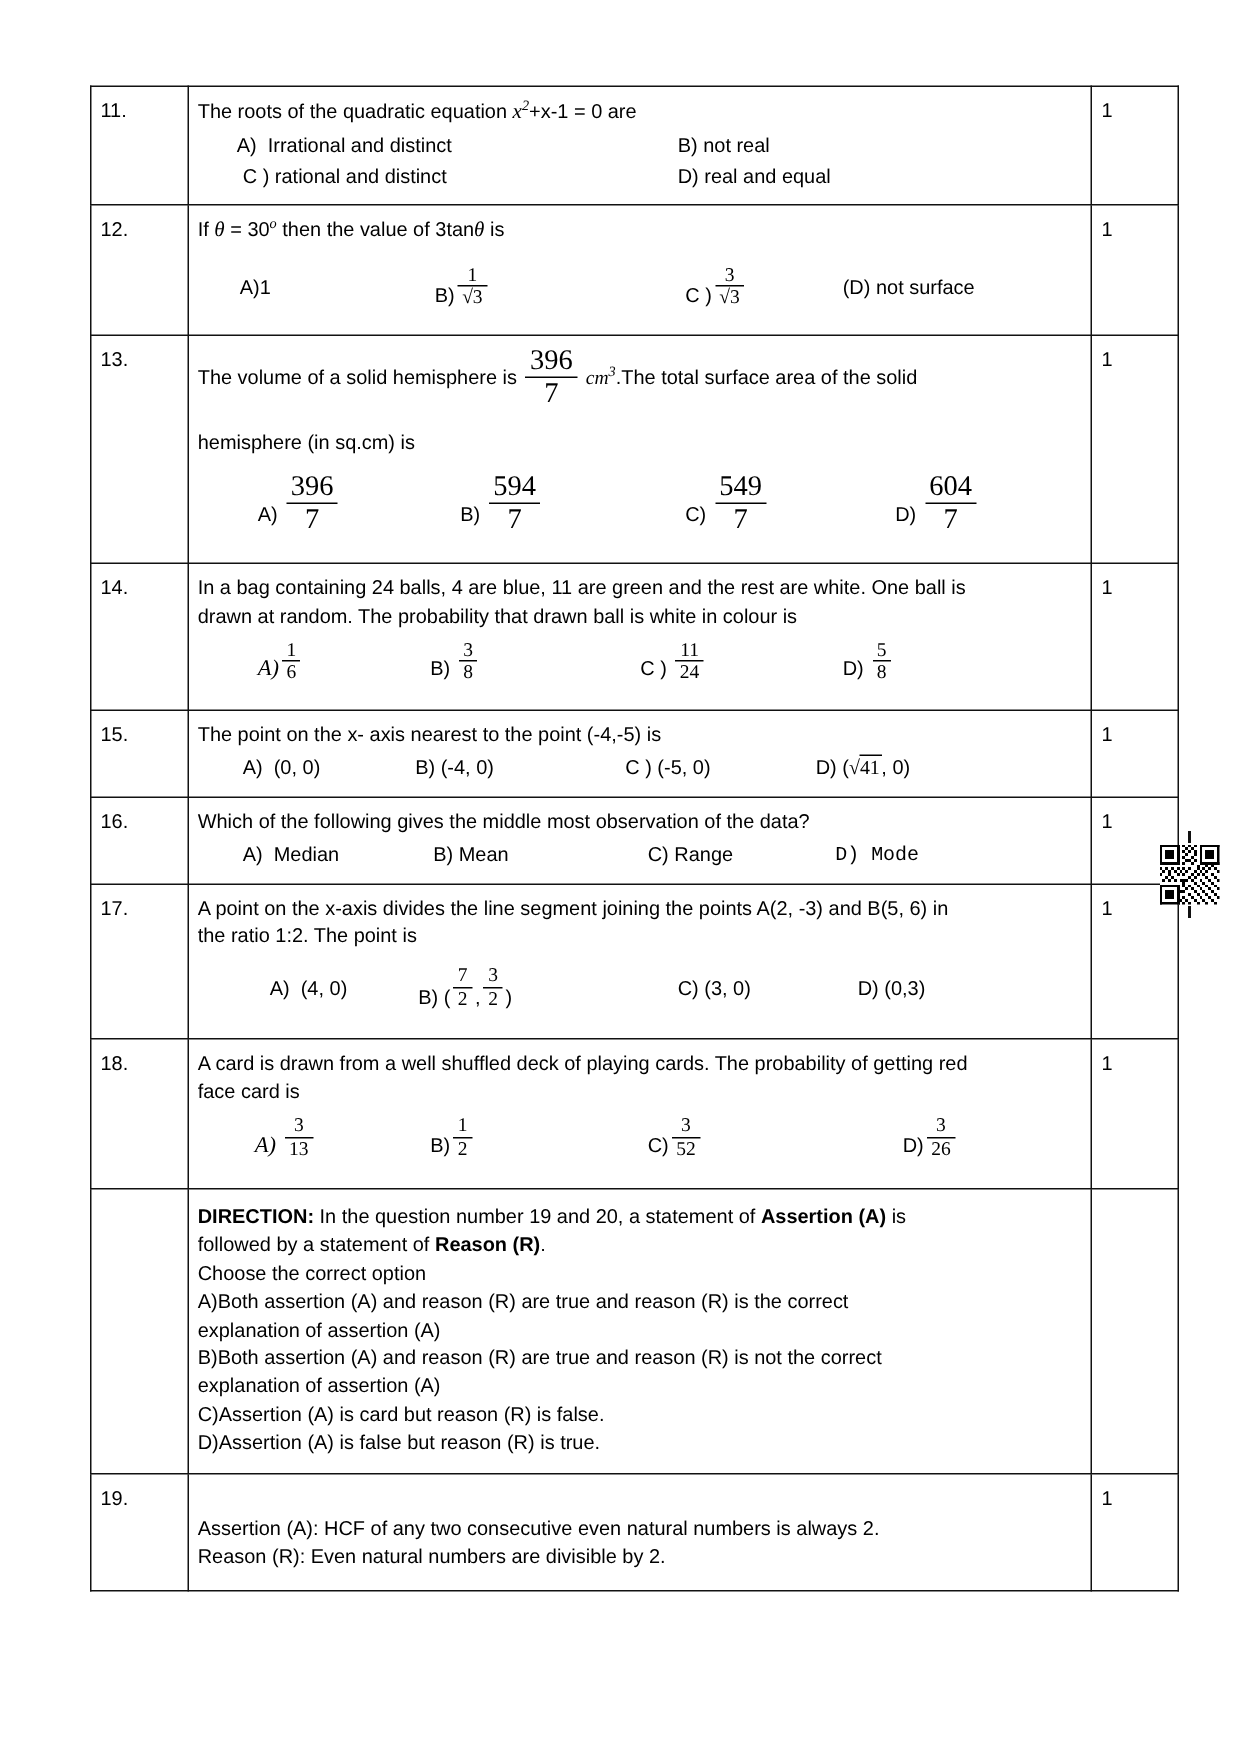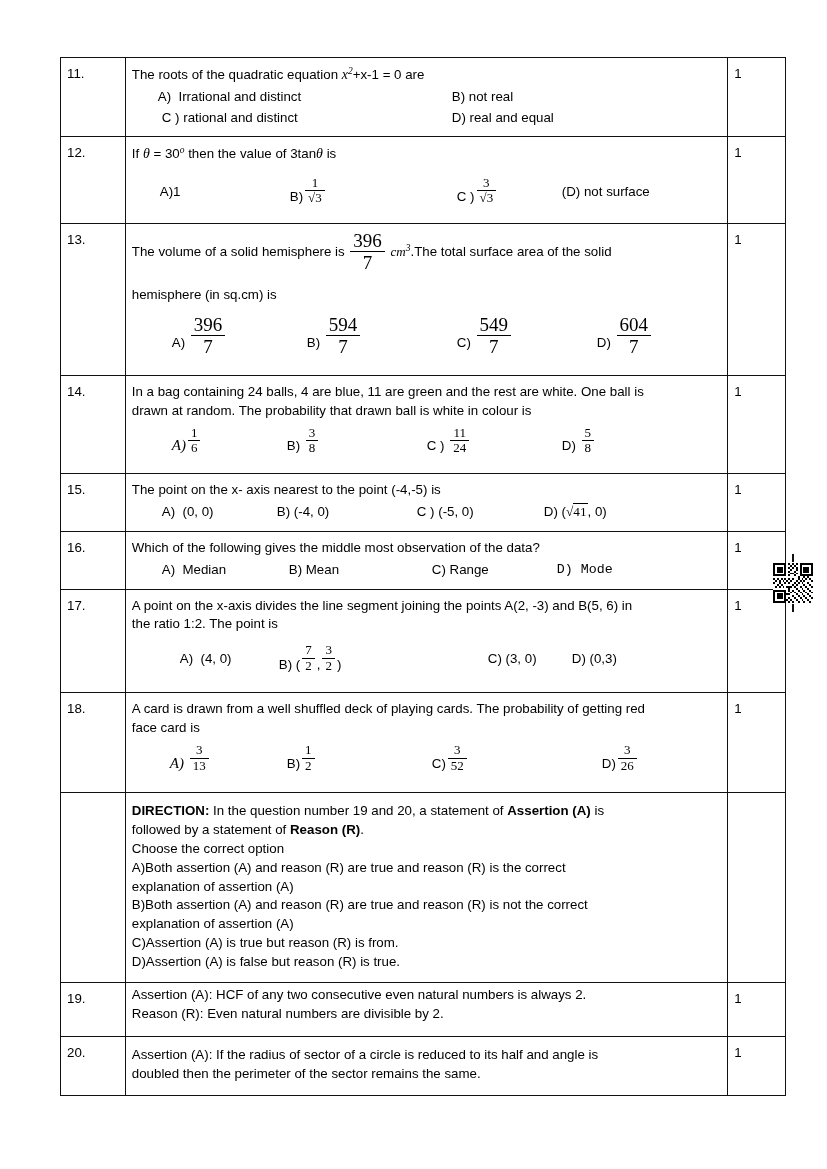--- a/index.html
+++ b/index.html
@@ -235,21 +235,21 @@
   </tr>
 
   <tr>
     <td class="numcell">17.</td>
     <td class="bodycell">
       <span class="stem">A point on the x-axis divides the line segment joining the points A(2,  -3) and B(5, 6) in</span>
       <span class="stem2">the ratio 1:2. The point is</span>
       <span class="opts tall3" style="margin-top:8px;height:42px;">
         <span class="opt" style="left:48px;top:8px;"><span>A)</span>&nbsp; <span>(4, 0)</span></span>
         <span class="opt" style="left:147px;top:2px;"><span style="position:relative;top:6px;">B)</span> <span style="position:relative;top:6px;">(</span><span class="frac"><span class="num">7</span><span class="den">2</span></span><span style="position:relative;top:6px;">,</span><span class="frac"><span class="num">3</span><span class="den">2</span></span><span style="position:relative;top:6px;">)</span></span>
-        <span class="opt" style="left:320px;top:8px;margin-left:36px;"><span>C)</span> <span>(3, 0)</span></span>
+        <span class="opt" style="left:320px;top:8px;"><span>C)</span> <span>(3, 0)</span></span>
         <span class="opt" style="left:440px;top:8px;"><span>D)</span> <span>(0,3)</span></span>
       </span>
     </td>
     <td class="markcell">1</td>
   </tr>
 
   <tr>
     <td class="numcell">18.</td>
     <td class="bodycell">
       <span class="stem">A card is drawn from a well shuffled deck of playing cards. The probability of getting red</span>
@@ -267,43 +267,35 @@
   <tr>
     <td class="numcell"></td>
     <td class="bodycell" style="padding-top:9px;padding-bottom:10px;">
       <span class="dirline"><b>DIRECTION:</b><span> In the question number 19 and 20, a statement of </span><b>Assertion (A)</b><span> is</span></span>
       <span class="dirline"><span>followed by a statement of </span><b>Reason (R)</b><span>.</span></span>
       <span class="dirline">Choose the correct option</span>
       <span class="dirline">A)Both assertion (A) and reason (R) are true and reason (R) is the correct</span>
       <span class="dirline">explanation of assertion (A)</span>
       <span class="dirline">B)Both assertion (A) and reason (R) are true and reason (R) is not the correct</span>
       <span class="dirline">explanation of assertion (A)</span>
-      <span class="dirline">C)Assertion (A) is true but reason (R)  is from.</span>
+      <span class="dirline">C)Assertion (A) is card but reason (R)  is false.</span>
       <span class="dirline">D)Assertion (A)  is false but reason (R) is true.</span>
     </td>
     <td class="markcell"></td>
   </tr>
 
   <tr>
     <td class="numcell">19.</td>
-    <td class="bodycell" style="padding-top:3px;padding-bottom:12px;">
+    <td class="bodycell" style="padding-top:27px;padding-bottom:12px;">
       <span class="stem">Assertion (A): HCF of any two consecutive even natural numbers is always 2.</span>
       <span class="stem2">Reason (R): Even natural numbers are divisible by 2.</span>
     </td>
     <td class="markcell">1</td>
   </tr>
 
-  <tr>
-    <td class="numcell">20.</td>
-    <td class="bodycell" style="padding-top:9px;padding-bottom:12px;">
-      <span class="stem">Assertion (A): If the radius of sector of a circle is reduced to its half and angle is</span>
-      <span class="stem2">doubled then the perimeter of the sector remains the same.</span>
-    </td>
-    <td class="markcell">1</td>
-  </tr>
 
   </tbody>
 </table>
 
 <div class="qr-wrap">
   <div class="tick-top"></div>
   <div class="tick-bot"></div>
   <svg class="qr" viewBox="0 0 21 21" shape-rendering="crispEdges">
     <rect width="21" height="21" fill="#ffffff"></rect>
     <g fill="#000000">

